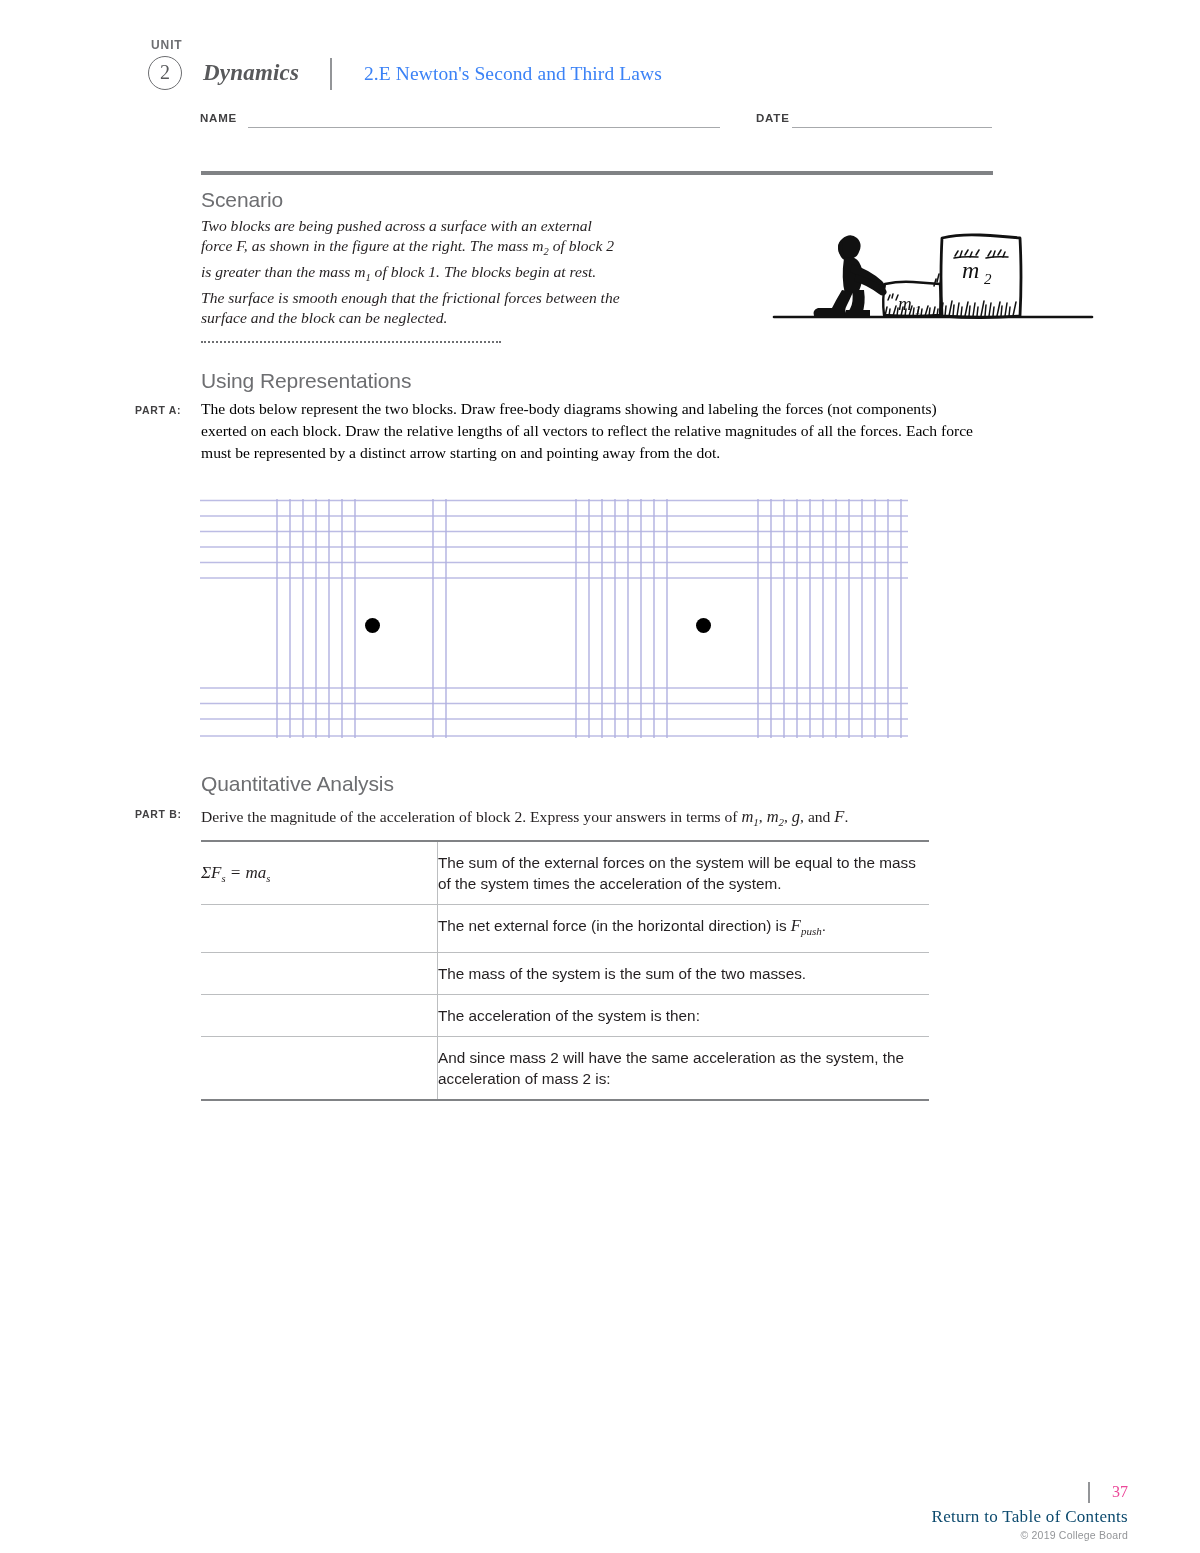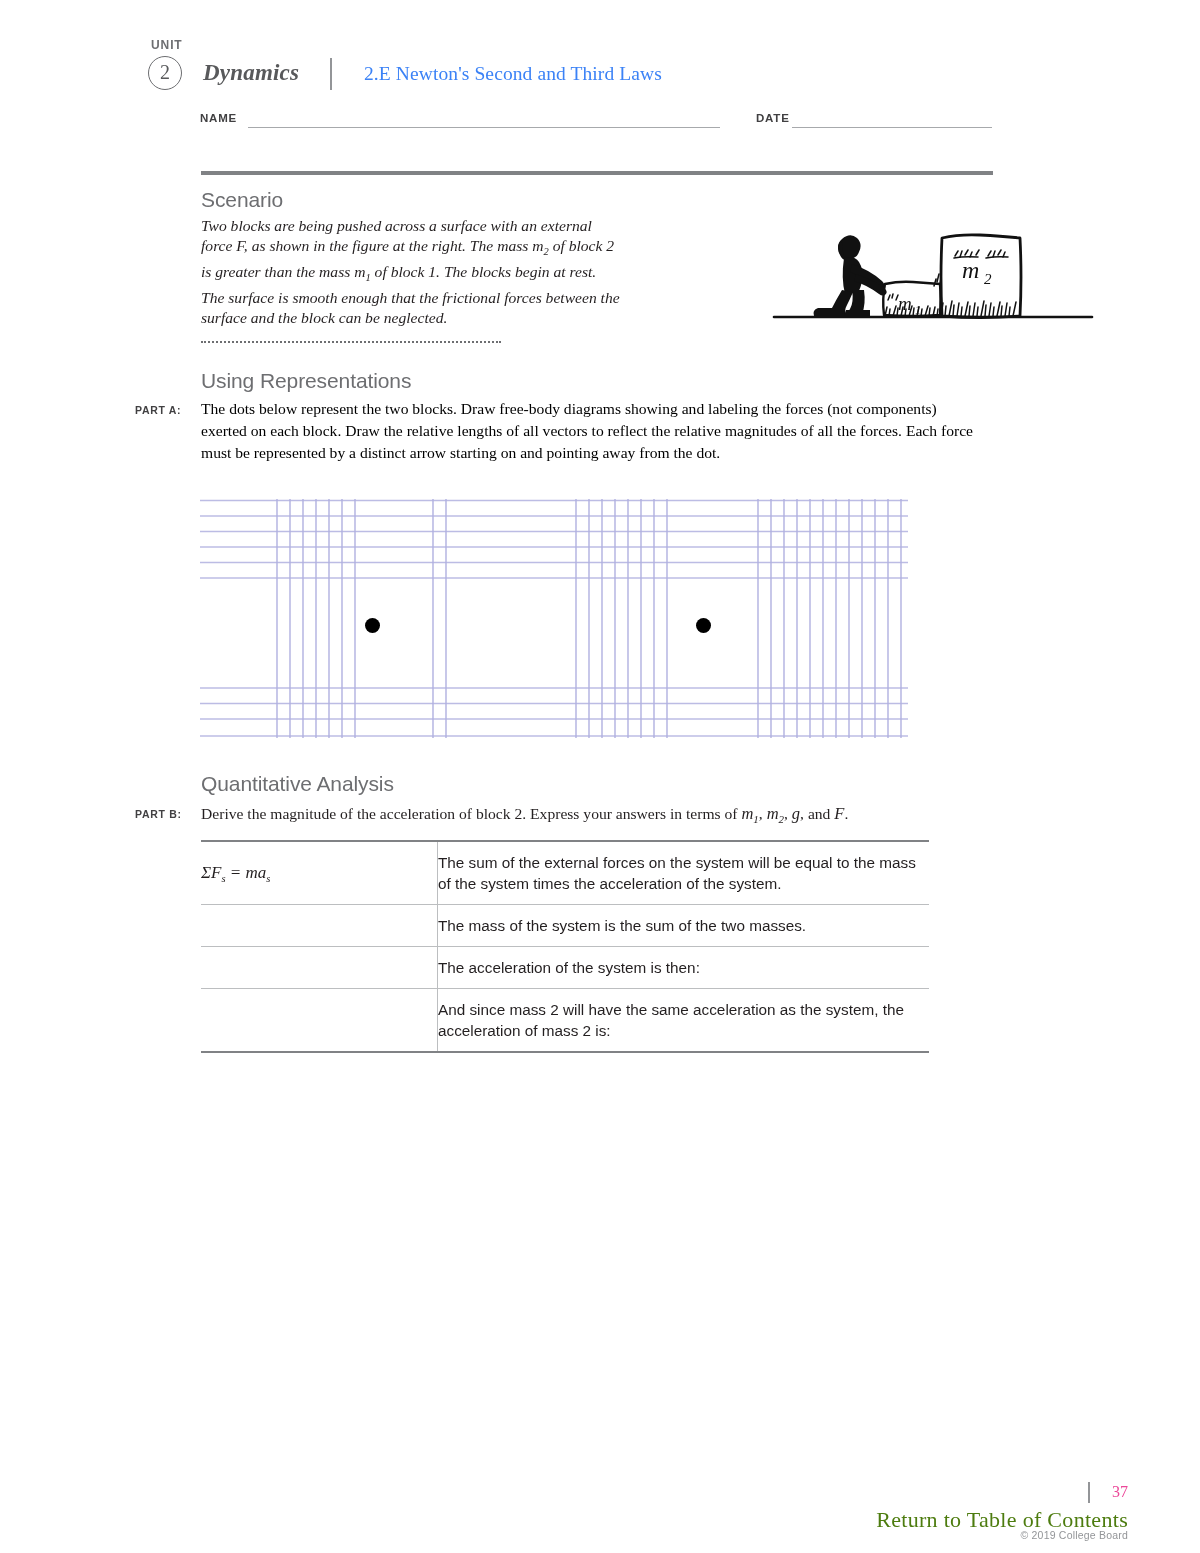--- a/index.html
+++ b/index.html
@@ -215,21 +215,21 @@
     top: 772px;
   }
   #partb-label { left: 135px; top: 808px; }
   #partb-text {
     position: absolute;
     left: 201px;
     top: 802px;
     width: 800px;
     font-family: "Liberation Serif", serif;
     font-size: 15.6px;
-    line-height: 24px;
+    line-height: 29px;
     color: #231f20;
   }
 
   
   #answer-table {
     position: absolute;
     left: 201px;
     top: 840px;
     width: 728px;
     border-collapse: collapse;
@@ -287,22 +287,22 @@
     font-family: "Liberation Serif", serif;
     font-size: 16px;
     color: #ec4899;
     text-align: right;
   }
   #toc-link {
     position: absolute;
     right: 12px;
     top: 25px;
     font-family: "Liberation Serif", serif;
-    font-size: 22px;
-    color: #4d7c0f;
+    font-size: 17px;
+    color: #0c4a6e;
     letter-spacing: 0.3px;
   }
   #copyright {
     position: absolute;
     right: 12px;
     top: 47px;
     font-family: "Liberation Sans", sans-serif;
     font-size: 10.5px;
     color: #939598;
     letter-spacing: 0.2px;
@@ -467,20 +467,28 @@
       </td>
       <td class="desc-cell">
         <span>The sum of the external forces on the system will be equal to the mass of the system times the acceleration of the system.</span>
       </td>
     </tr>
     <tr>
       <td class="work-cell">
         <span class="eqn"></span>
       </td>
       <td class="desc-cell">
+        <span>The net external force (in the horizontal direction) is </span><span class="ital-var">F</span><span class="ital-sub">push</span><span>.</span>
+      </td>
+    </tr>
+    <tr>
+      <td class="work-cell">
+        <span class="eqn"></span>
+      </td>
+      <td class="desc-cell">
         <span>The mass of the system is the sum of the two masses.</span>
       </td>
     </tr>
     <tr>
       <td class="work-cell">
         <span class="eqn"></span>
       </td>
       <td class="desc-cell">
         <span>The acceleration of the system is then:</span>
       </td>

